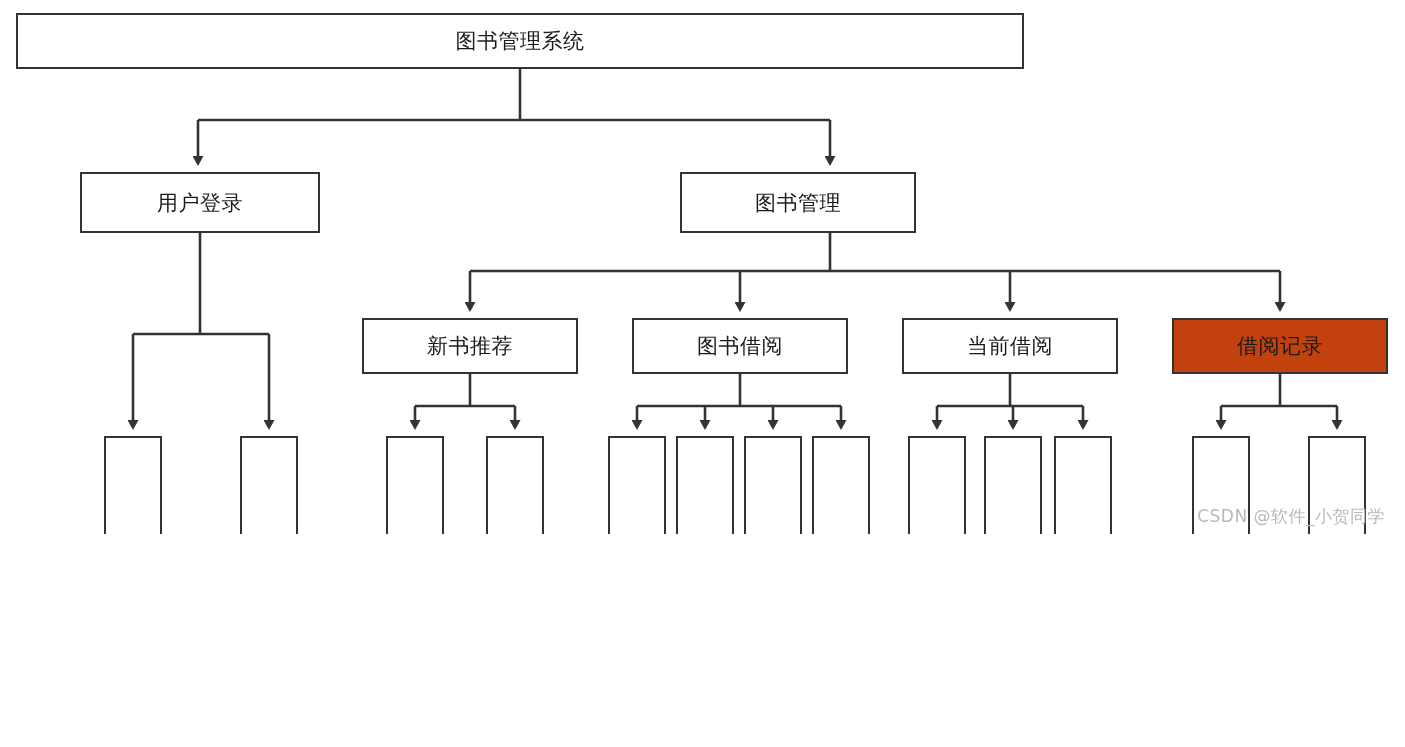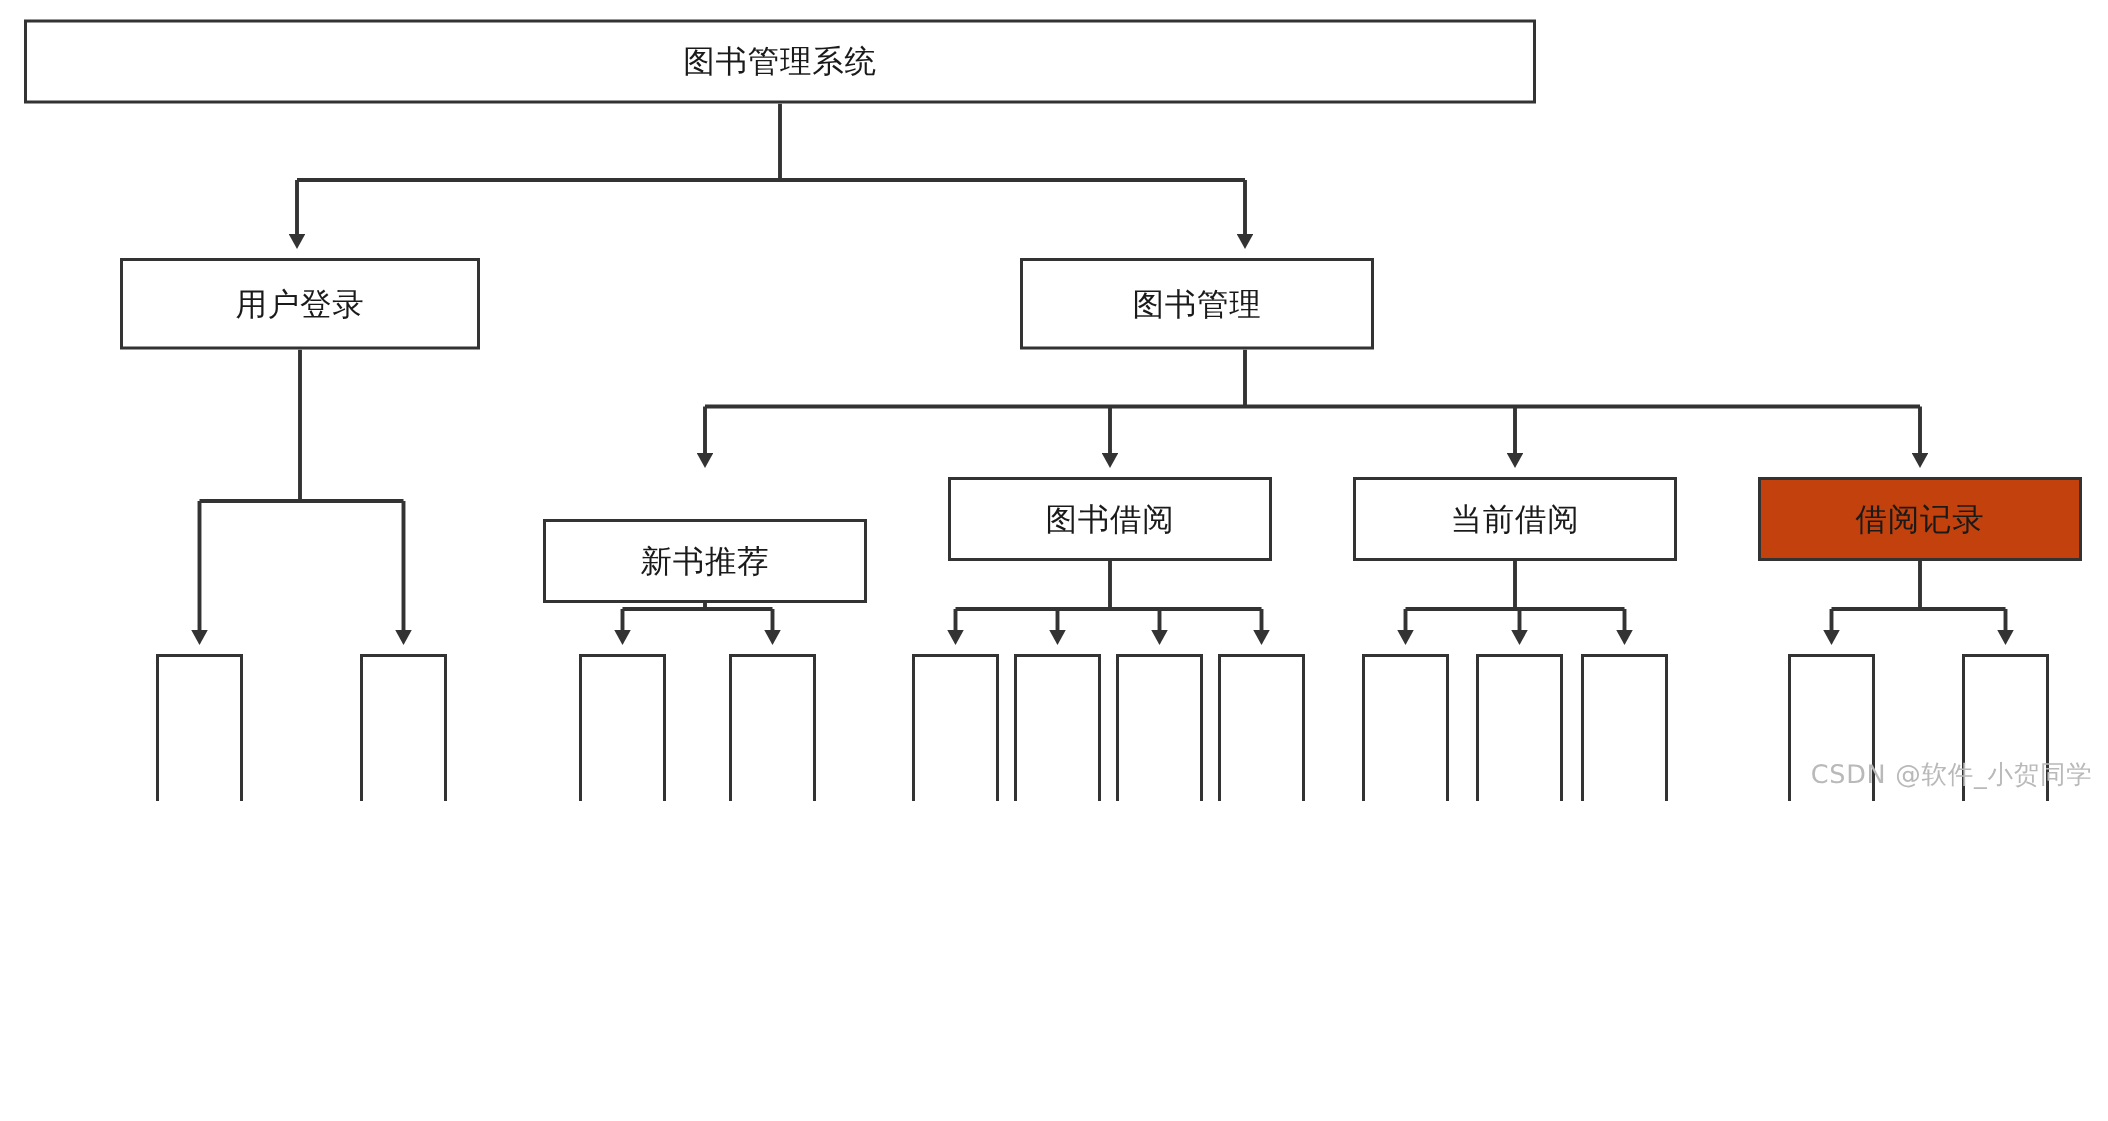--- a/index.html
+++ b/index.html
@@ -122,21 +122,21 @@
     <span class="node-label">图书管理系统</span>
   </div>
 
   <div class="node horizontal" id="node-l2-0" style="left: 80px; top: 172px; width: 240px; height: 61px; border-color: rgb(51, 51, 51); background: rgb(255, 255, 255); color: rgb(26, 26, 26);">
     <span class="node-label">用户登录</span>
   </div>
   <div class="node horizontal" id="node-l2-1" style="left: 680px; top: 172px; width: 236px; height: 61px; border-color: rgb(51, 51, 51); background: rgb(255, 255, 255); color: rgb(26, 26, 26);">
     <span class="node-label">图书管理</span>
   </div>
 
-  <div class="node horizontal" id="node-l3-0" style="left: 362px; top: 318px; width: 216px; height: 56px; border-color: rgb(51, 51, 51); background: rgb(255, 255, 255); color: rgb(26, 26, 26); margin-top: 28px;">
+  <div class="node horizontal" id="node-l3-0" style="left: 362px; top: 318px; width: 216px; height: 56px; border-color: rgb(51, 51, 51); background: rgb(255, 255, 255); color: rgb(26, 26, 26);">
     <span class="node-label">新书推荐</span>
   </div>
   <div class="node horizontal" id="node-l3-1" style="left: 632px; top: 318px; width: 216px; height: 56px; border-color: rgb(51, 51, 51); background: rgb(255, 255, 255); color: rgb(26, 26, 26);">
     <span class="node-label">图书借阅</span>
   </div>
   <div class="node horizontal" id="node-l3-2" style="left: 902px; top: 318px; width: 216px; height: 56px; border-color: rgb(51, 51, 51); background: rgb(255, 255, 255); color: rgb(26, 26, 26); text-align: right;">
     <span class="node-label">当前借阅</span>
   </div>
   <div class="node horizontal" id="node-l3-3" style="left: 1172px; top: 318px; width: 216px; height: 56px; border-color: rgb(51, 51, 51); background: #c2410c; color: rgb(26, 26, 26);">
     <span class="node-label">借阅记录</span>
@@ -175,15 +175,15 @@
   <div class="node vertical top-aligned" id="node-leaf-10" style="left: 1054px; top: 436px; width: 58px; height: 298px; border-color: rgb(51, 51, 51); background: rgb(255, 255, 255); color: rgb(26, 26, 26);">
     <span class="node-label">确认归还（管理员）</span>
   </div>
   <div class="node vertical" id="node-leaf-11" style="left: 1192px; top: 436px; width: 58px; height: 298px; border-color: rgb(51, 51, 51); background: rgb(255, 255, 255); color: rgb(26, 26, 26);">
     <span class="node-label">新增借阅记录</span>
   </div>
   <div class="node vertical" id="node-leaf-12" style="left: 1308px; top: 436px; width: 58px; height: 298px; border-color: rgb(51, 51, 51); background: rgb(255, 255, 255); color: rgb(26, 26, 26);">
     <span class="node-label">查询借阅记录</span>
   </div>
 
-  <div class="watermark" id="watermark" style="right: 10px; bottom: 6px; color: rgb(185, 185, 185);">CSDN @软件_小贺同学</div>
+  <div class="watermark" id="watermark" style="right: 20px; bottom: 6px; color: rgb(185, 185, 185);">CSDN @软件_小贺同学</div>
 
 </div>
 
 </body></html>

